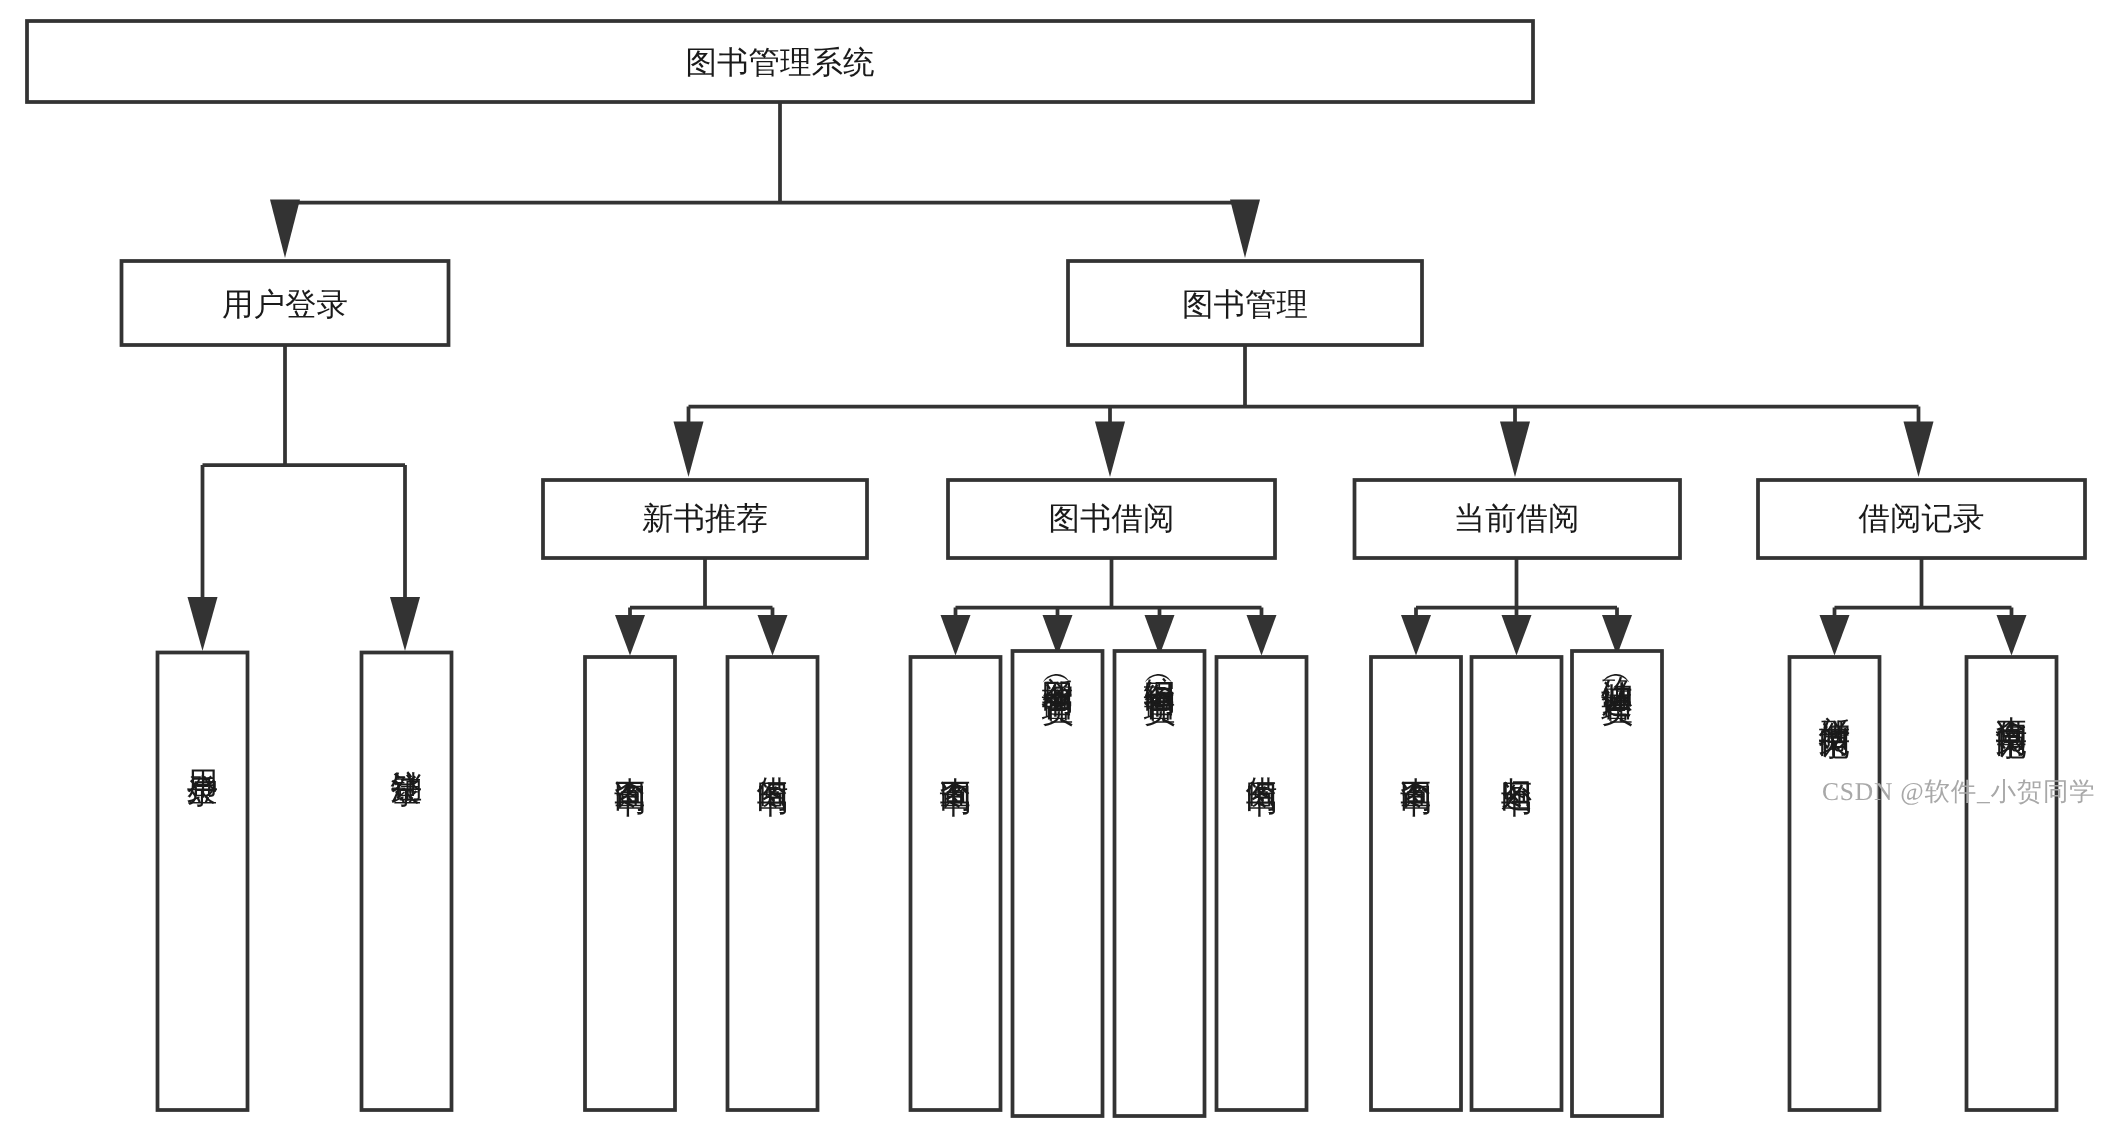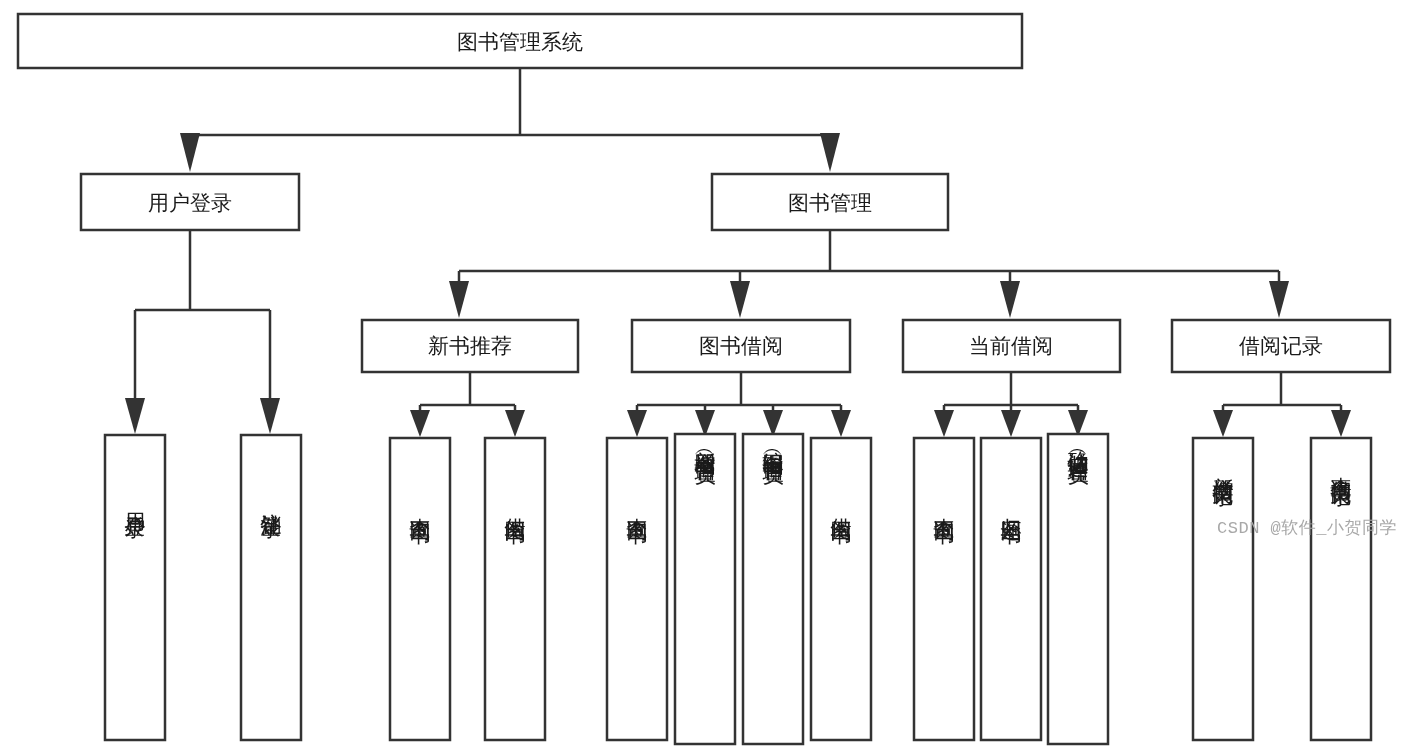--- a/index.html
+++ b/index.html
@@ -55,21 +55,21 @@
     font-family: "DejaVu Sans", "Liberation Sans", sans-serif;
     font-size: 21px;
     text-anchor: middle;
     writing-mode: vertical-rl;
     letter-spacing: 2px;
   }
   .watermark {
     position: absolute;
     right: 8px;
     bottom: 7px;
-    font-family: Liberation Mono, monospace;
+    font-family: Liberation Serif, serif;
     font-size: 17px;
     color: #a8a8a8;
     white-space: nowrap;
     letter-spacing: 0.5px;
     pointer-events: none;
   }
 </style>
 </head>
 <body>
 

